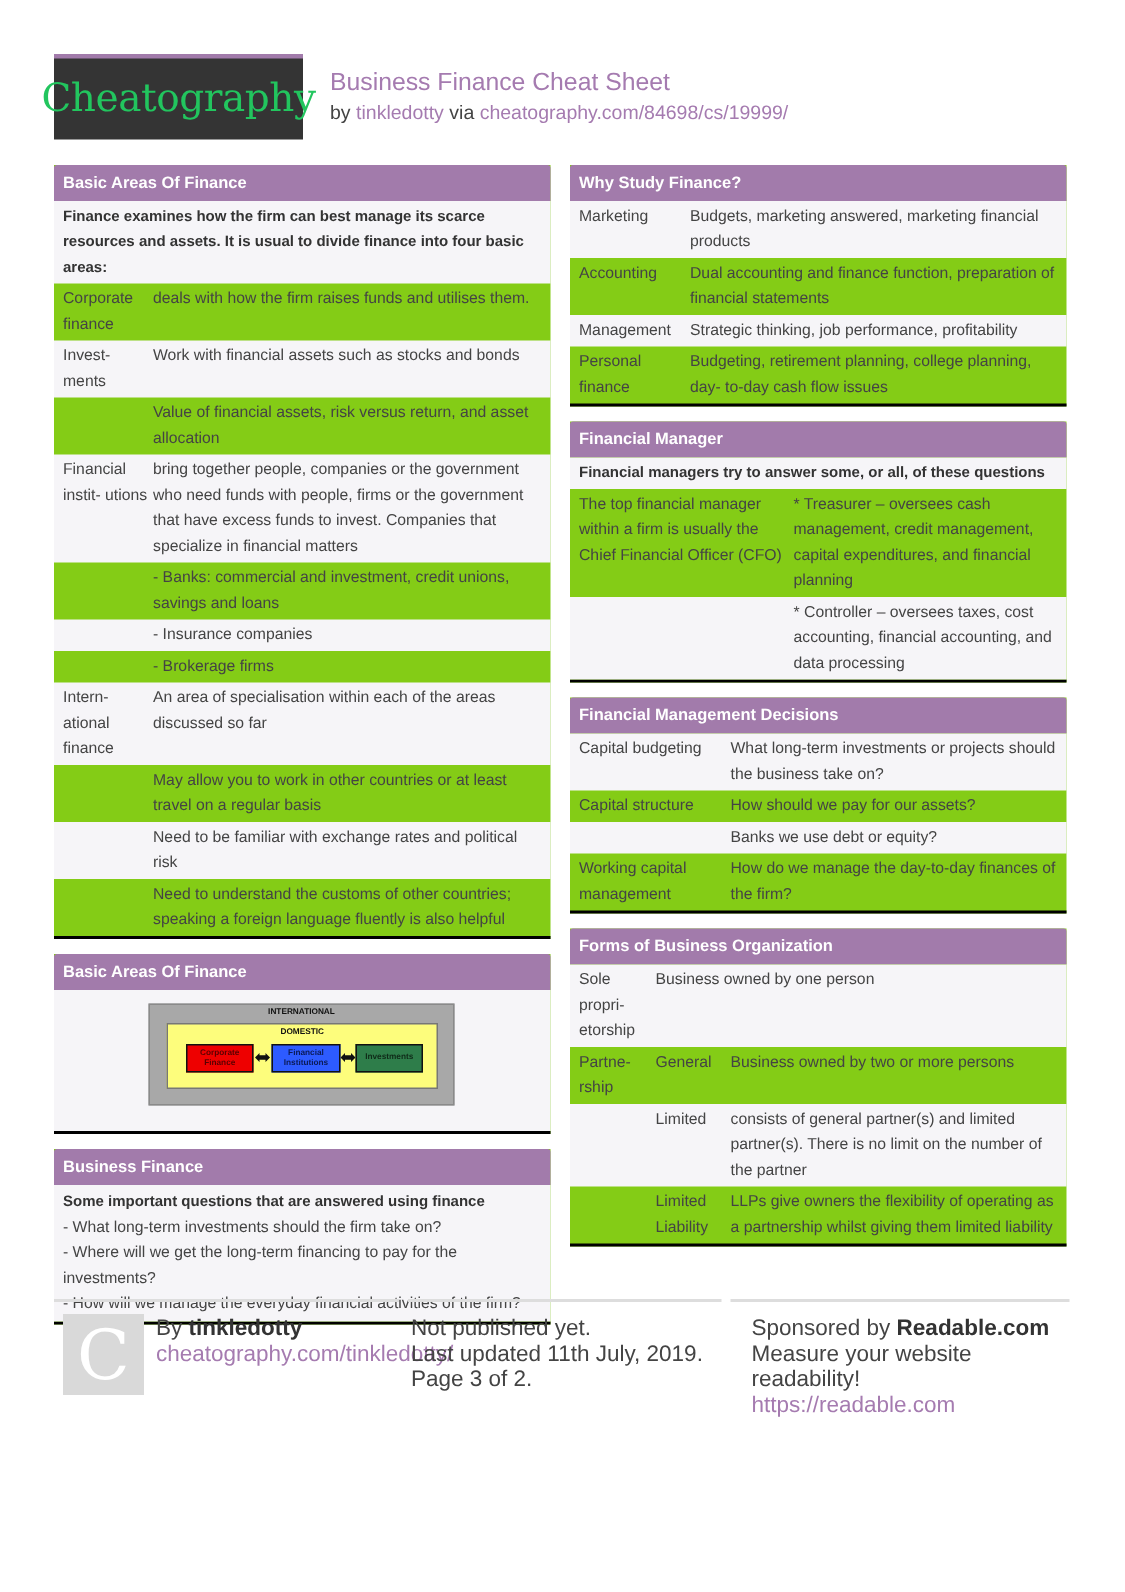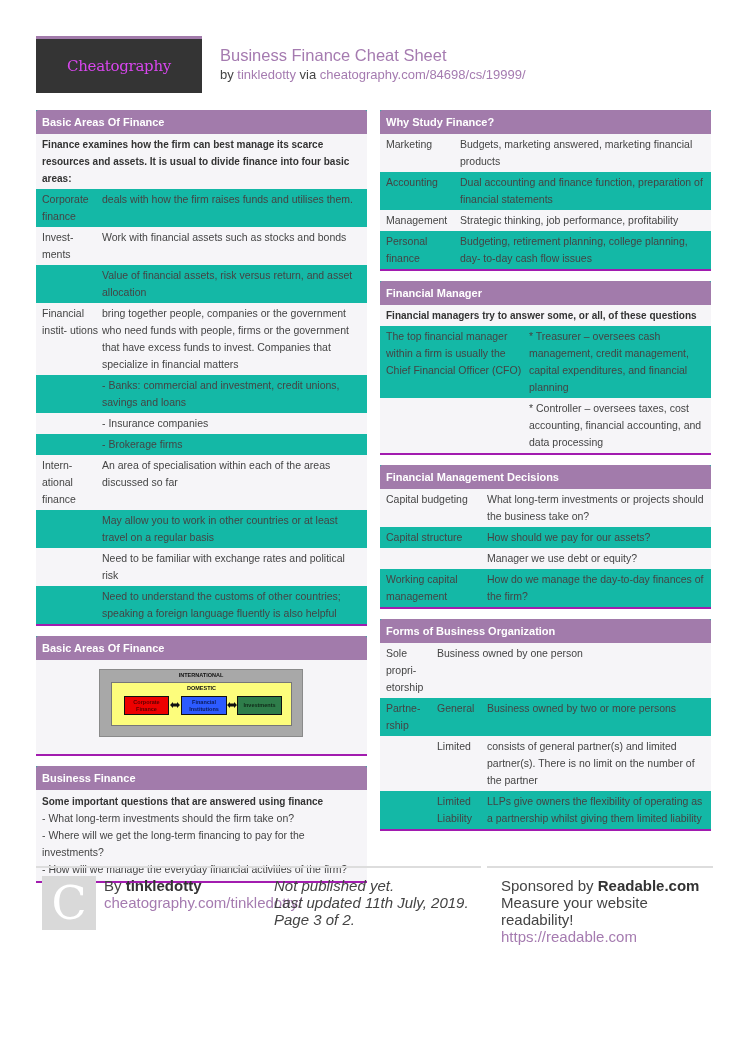--- a/index.html
+++ b/index.html
@@ -1,29 +1,29 @@
 <!DOCTYPE html>
 <html><head>
 <meta charset="utf-8">
 <style>
   * { box-sizing: border-box; margin: 0; padding: 0; }
   html, body { width: 750px; height: 1061px; background: #ffffff; overflow: hidden; }
   body { font-family: "Liberation Sans", sans-serif; color: #333333; font-size: 10.5px; position: relative; }
 
   .logo { position: absolute; left: 36px; top: 36px; width: 166px; height: 57px; background: #343434; border-top: 3px solid #a27bab; display: flex; align-items: center; justify-content: center; }
-  .logo span { font-family: "DejaVu Serif", "Liberation Serif", serif; color: #d946ef; font-size: 15px; letter-spacing: -0.3px; }
+  .logo span { font-family: "DejaVu Serif", "Liberation Serif", serif; color: #22c55e; font-size: 26px; letter-spacing: -0.3px; }
   .title { position: absolute; left: 220px; top: 46px; font-size: 16.5px; color: #a57bb0; }
   .subtitle { position: absolute; left: 220px; top: 67px; font-size: 13px; color: #444; }
   .subtitle .lnk { color: #a57bb0; }
 
   .col { position: absolute; top: 110px; width: 331px; }
   .col.left { left: 36px; }
   .col.right { left: 380px; }
 
-  .section { margin-bottom: 10px; border-bottom: 2px solid #a21caf; background: #14b8a6; }
+  .section { margin-bottom: 10px; border-bottom: 2px solid #000000; background: #84cc16; }
   .section-header { background: #a27bab; color: #ffffff; font-weight: bold; font-size: 11px; height: 24px; line-height: 24px; padding-left: 6px; border-radius: 2px 2px 0 0; }
   .row { display: flex; padding: 2px 6px 2px 6px; line-height: 17px; font-size: 10.5px; color: #444; }
   .row.alt { background: #f6f5f8; }
   .row.bold { font-weight: bold; color: #333; font-size: 10px; }
   .row .c1 { flex: 0 0 auto; }
   .row .c2 { flex: 1 1 auto; }
 
   .baf .c1 { width: 60px; }
   .wsf .c1 { width: 74px; }
   .fm .c1 { width: 143px; }
@@ -49,21 +49,21 @@
 
   .footer { position: absolute; top: 866px; left: 36px; width: 677px; height: 70px; }
   .fcol { position: absolute; top: 0; border-top: 2px solid #dddddd; height: 70px; }
   .f1 { left: 0; width: 230px; }
   .f2 { left: 236px; width: 209px; }
   .f3 { left: 451px; width: 226px; }
   .favatar { position: absolute; left: 6px; top: 8px; width: 54px; height: 54px; background: #d9d9d9; display: flex; align-items: center; justify-content: center; }
   .favatar span { font-family: "DejaVu Serif", "Liberation Serif", serif; color: #ffffff; font-size: 46px; line-height: 1; }
   .ftext { position: absolute; top: 9px; font-size: 15px; line-height: 17px; color: #444; }
   .f1 .ftext { left: 68px; }
-  .f2 .ftext { left: 2px; font-style: italic; }
+  .f2 .ftext { left: 2px; }
   .f3 .ftext { left: 14px; }
   .ftext .b { font-weight: bold; color: #333; }
   .ftext .lnk { color: #a57bb0; }
 </style>
 </head>
 <body>
 
 <div class="logo">
   <span>Cheatography</span>
 </div>
@@ -202,21 +202,21 @@
     <div class="row alt">
         <span class="c1">Capital budgeting</span>
         <span class="c2">What long-term investments or projects should the business take on?</span>
       </div>
     <div class="row">
         <span class="c1">Capital structure</span>
         <span class="c2">How should we pay for our assets?</span>
       </div>
     <div class="row alt">
         <span class="c1"></span>
-        <span class="c2">Manager we use debt or equity?</span>
+        <span class="c2">Banks we use debt or equity?</span>
       </div>
     <div class="row">
         <span class="c1">Working capital management</span>
         <span class="c2">How do we manage the day-to-day finances of the firm?</span>
       </div>
   </div>
 
   <div class="section fbo">
     <div class="section-header">Forms of Business Organization</div>
     <div class="row alt">

